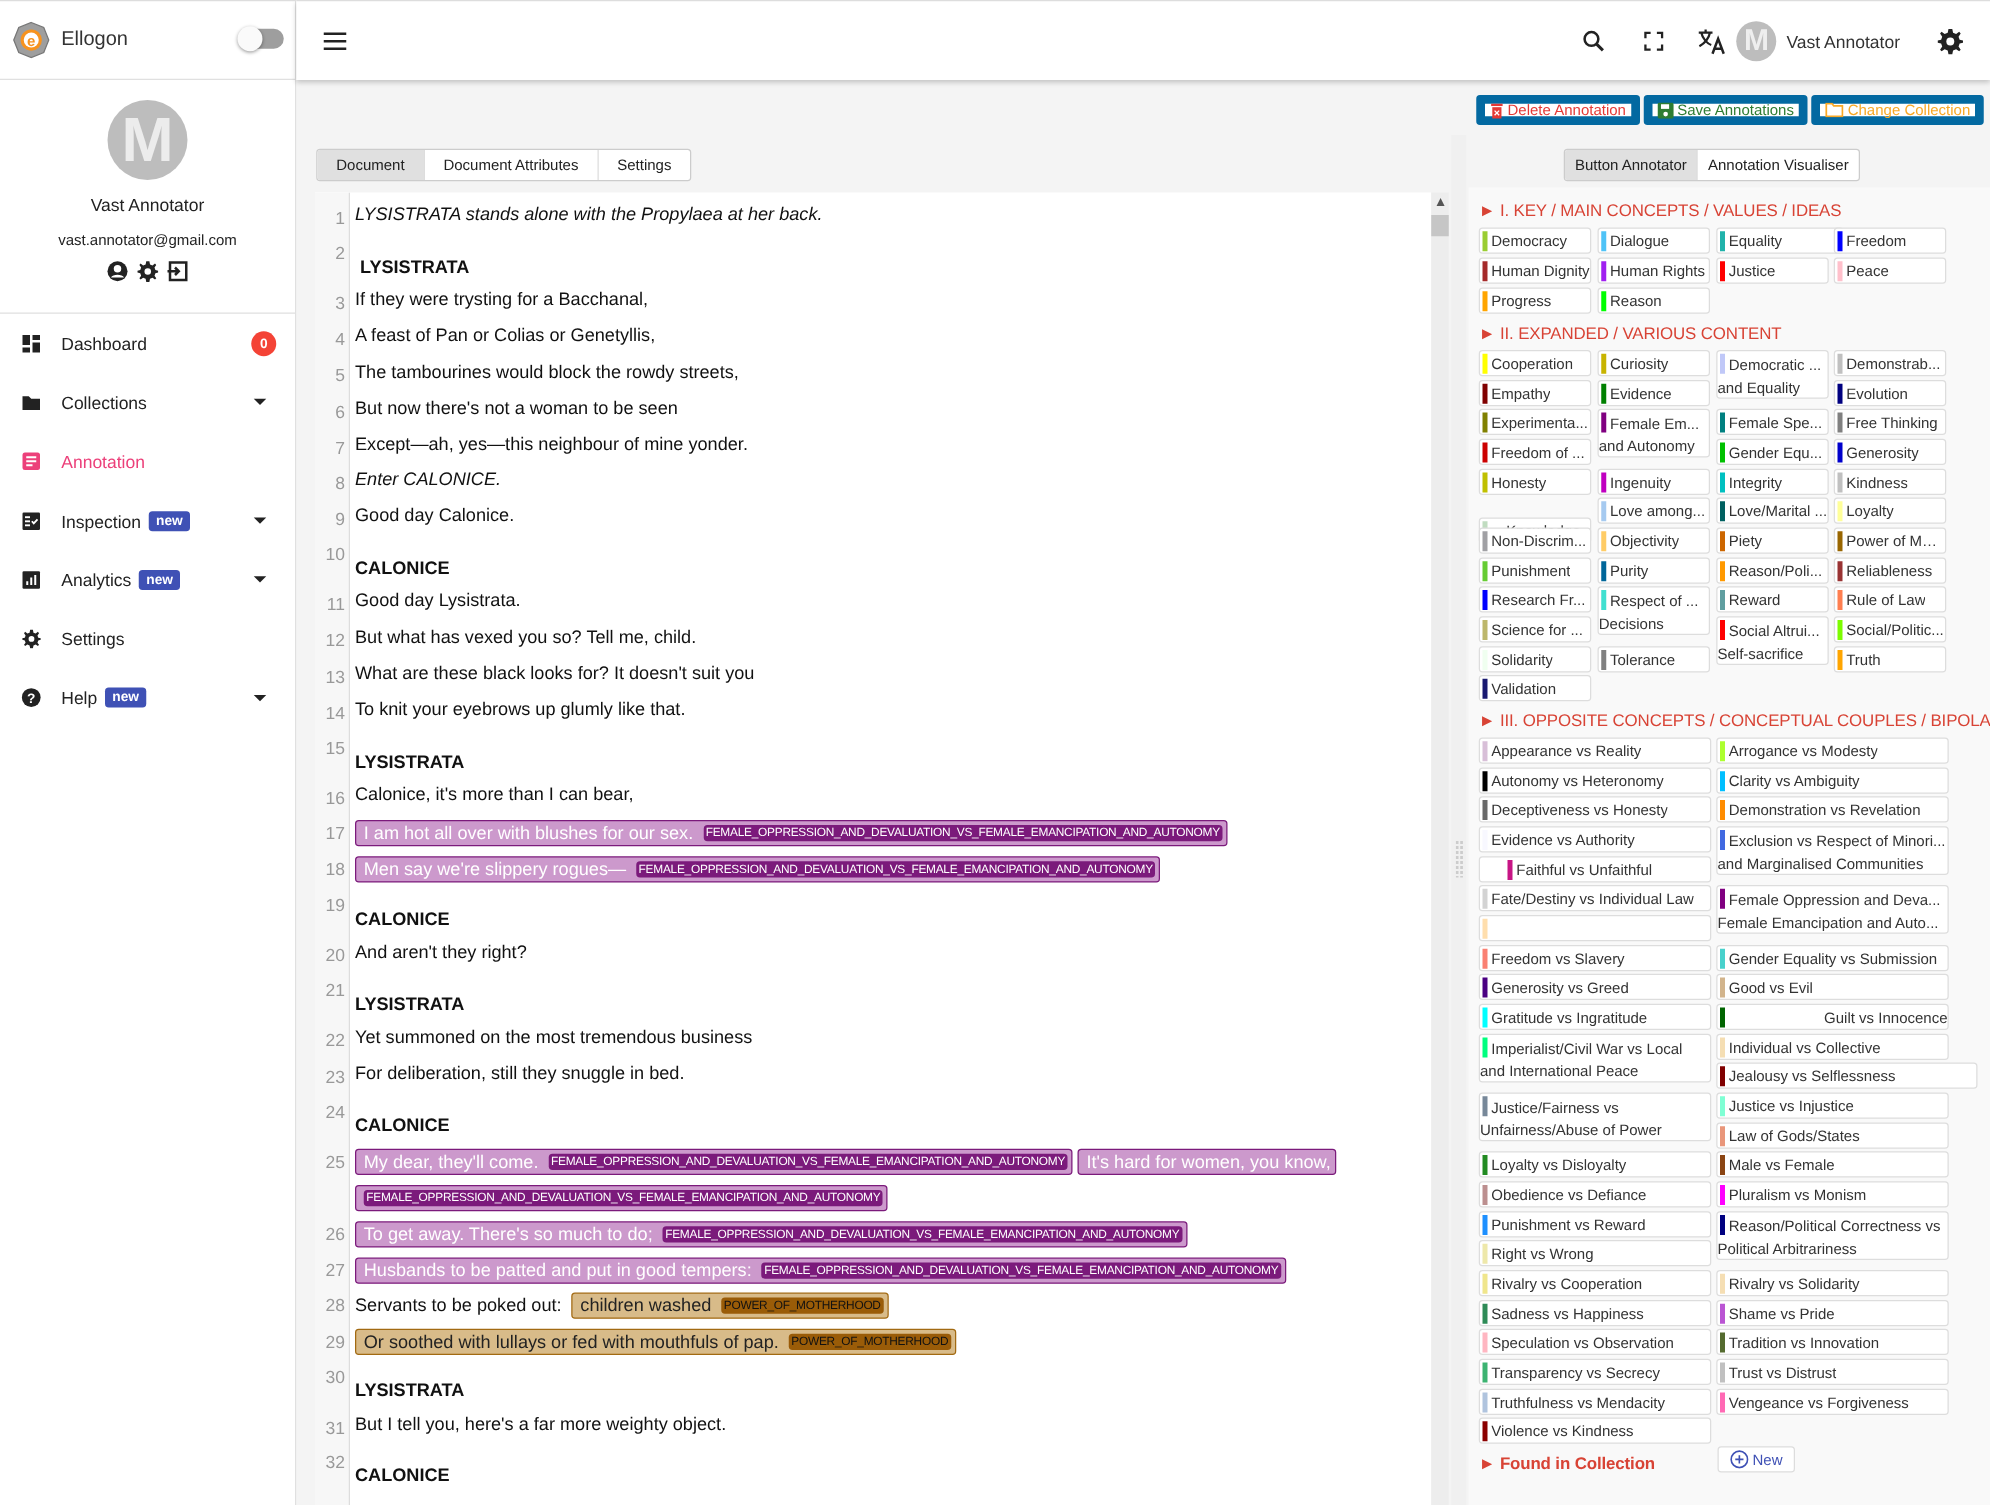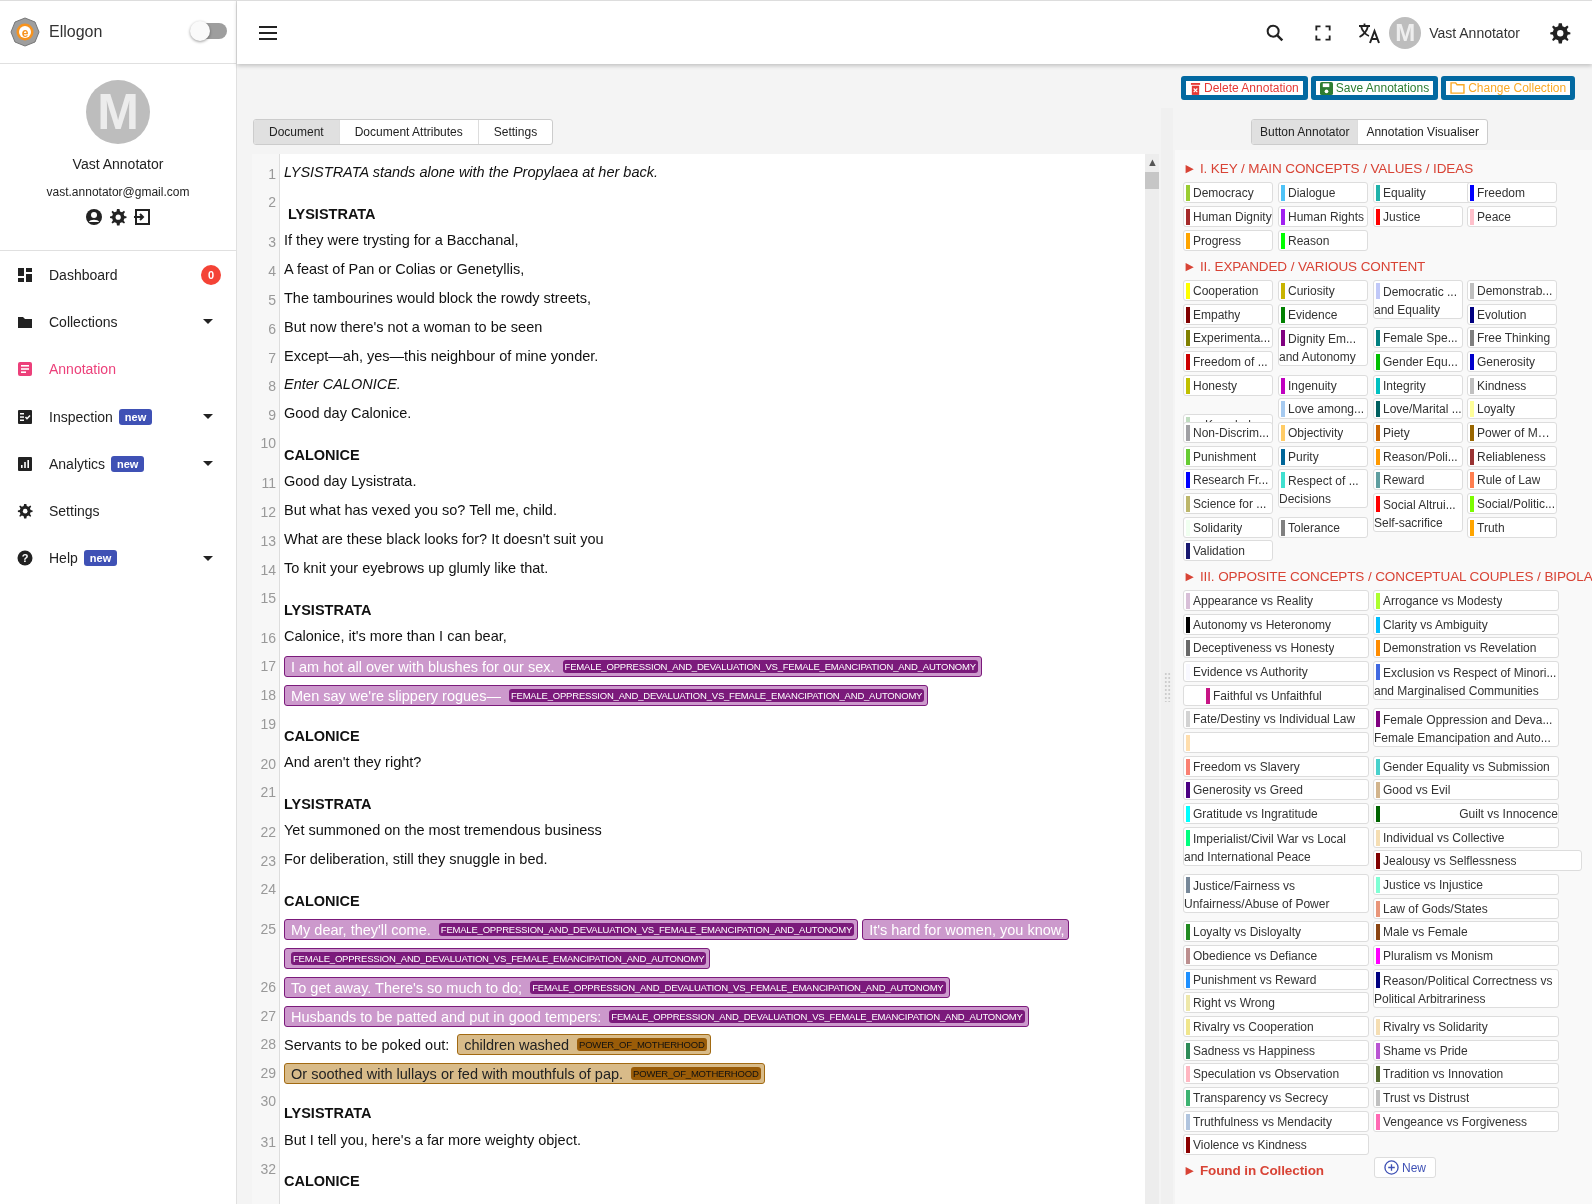--- a/index.html
+++ b/index.html
@@ -38,21 +38,21 @@
 
   
   .toolbar { position: absolute; left: 252px; top: 75px; display: flex; align-items: center; font-size: 12px; color: #333; }
   .toolbar .sep { width: 1px; height: 24px; background: #ddd; margin: 0 6px; }
   .doc-select { width: 196px; height: 26px; border: 1px solid #ccc; border-radius: 3px; background: #fff; display: flex; align-items: center; padding: 0 5px; font-size: 12px; position: relative; margin-left: 6px; }
   .doc-select .dd { position: absolute; right: 8px; top: 8px; border-left: 4px solid transparent; border-right: 4px solid transparent; border-top: 5px solid #222; }
   .pager { display: flex; border: 1px solid #ccc; border-radius: 3px; background: #fff; height: 26px; }
   .pager span { width: 23px; display: flex; align-items: center; justify-content: center; font-size: 15px; font-weight: bold; }
 
   .action-btns { position: absolute; left: 1181px; top: 76px; display: flex; gap: 3px; }
-  .abtn { height: 24px; border: 5px solid #0369a1; border-radius: 3px; background: #fff; font-size: 12px; display: flex; align-items: center; padding: 0 4px; gap: 3px; }
+  .abtn { height: 24px; border: 7px solid #0369a1; border-radius: 3px; background: #fff; font-size: 12px; display: flex; align-items: center; padding: 0 4px; gap: 3px; }
   .abtn.del { color: #e53935; }
   .abtn.save { color: #2e7d32; }
   .abtn.chg { color: #f9a825; }
 
   .tabs { position: absolute; display: flex; border: 1px solid #ccc; border-radius: 3px; background: #fff; height: 26px; font-size: 12px; overflow: hidden; }
   .tabs .tab { padding: 0 15px; display: flex; align-items: center; border-right: 1px solid #ddd; color: #222; }
   .tabs .tab:last-child { border-right: none; }
   .tabs .tab.active { background: #e0e0e0; }
 
   
@@ -527,21 +527,21 @@
         <div class="chip" style="left: 292px; top: 154px; width: 90px;">
           <span class="bar" style="background: rgb(0, 0, 128);"></span>
           <span class="ct">Evolution</span>
         </div>
         <div class="chip" style="left: 8px; top: 177px; width: 90px;">
           <span class="bar" style="background: rgb(128, 128, 0);"></span>
           <span class="ct">Experimenta...</span>
         </div>
         <div class="chip tall" style="left: 103px; top: 177px; width: 90px;">
           <span class="bar" style="background: rgb(128, 0, 128);"></span>
-          <span class="ct">Dignity Em... and Autonomy</span>
+          <span class="ct">Female Em... and Autonomy</span>
         </div>
         <div class="chip" style="left: 198px; top: 177px; width: 90px;">
           <span class="bar" style="background: rgb(0, 128, 128);"></span>
           <span class="ct">Female Spe...</span>
         </div>
         <div class="chip" style="left: 292px; top: 177px; width: 90px;">
           <span class="bar" style="background: rgb(128, 128, 128);"></span>
           <span class="ct">Free Thinking</span>
         </div>
         <div class="chip" style="left: 8px; top: 201px; width: 90px;">

